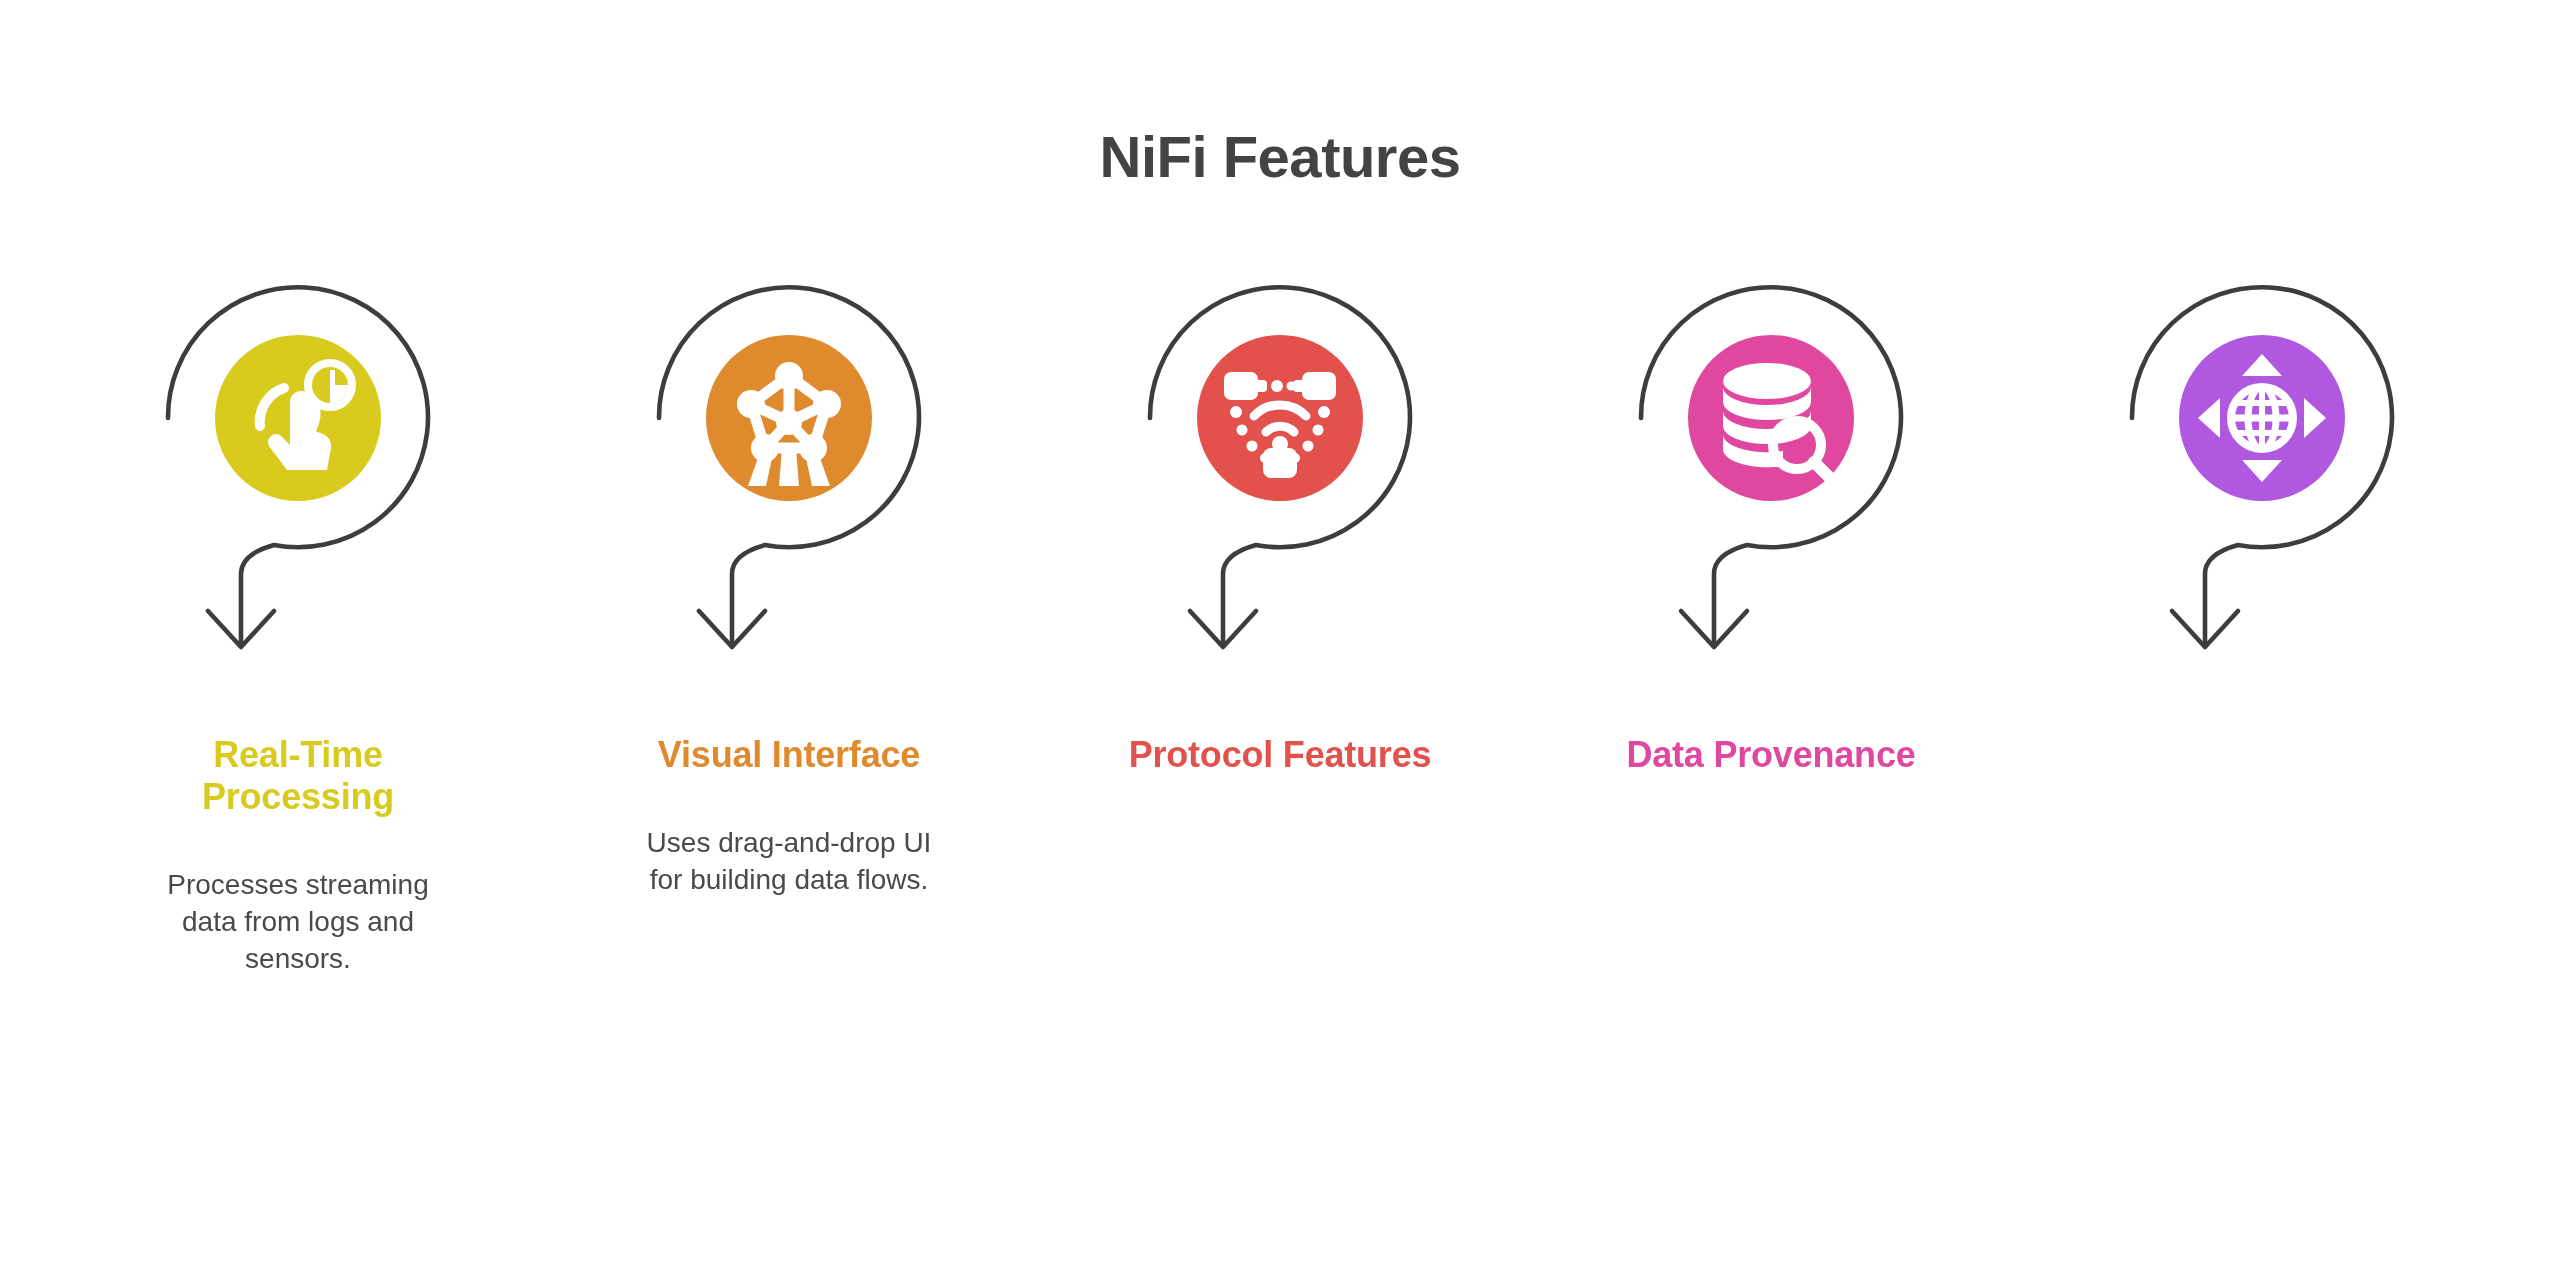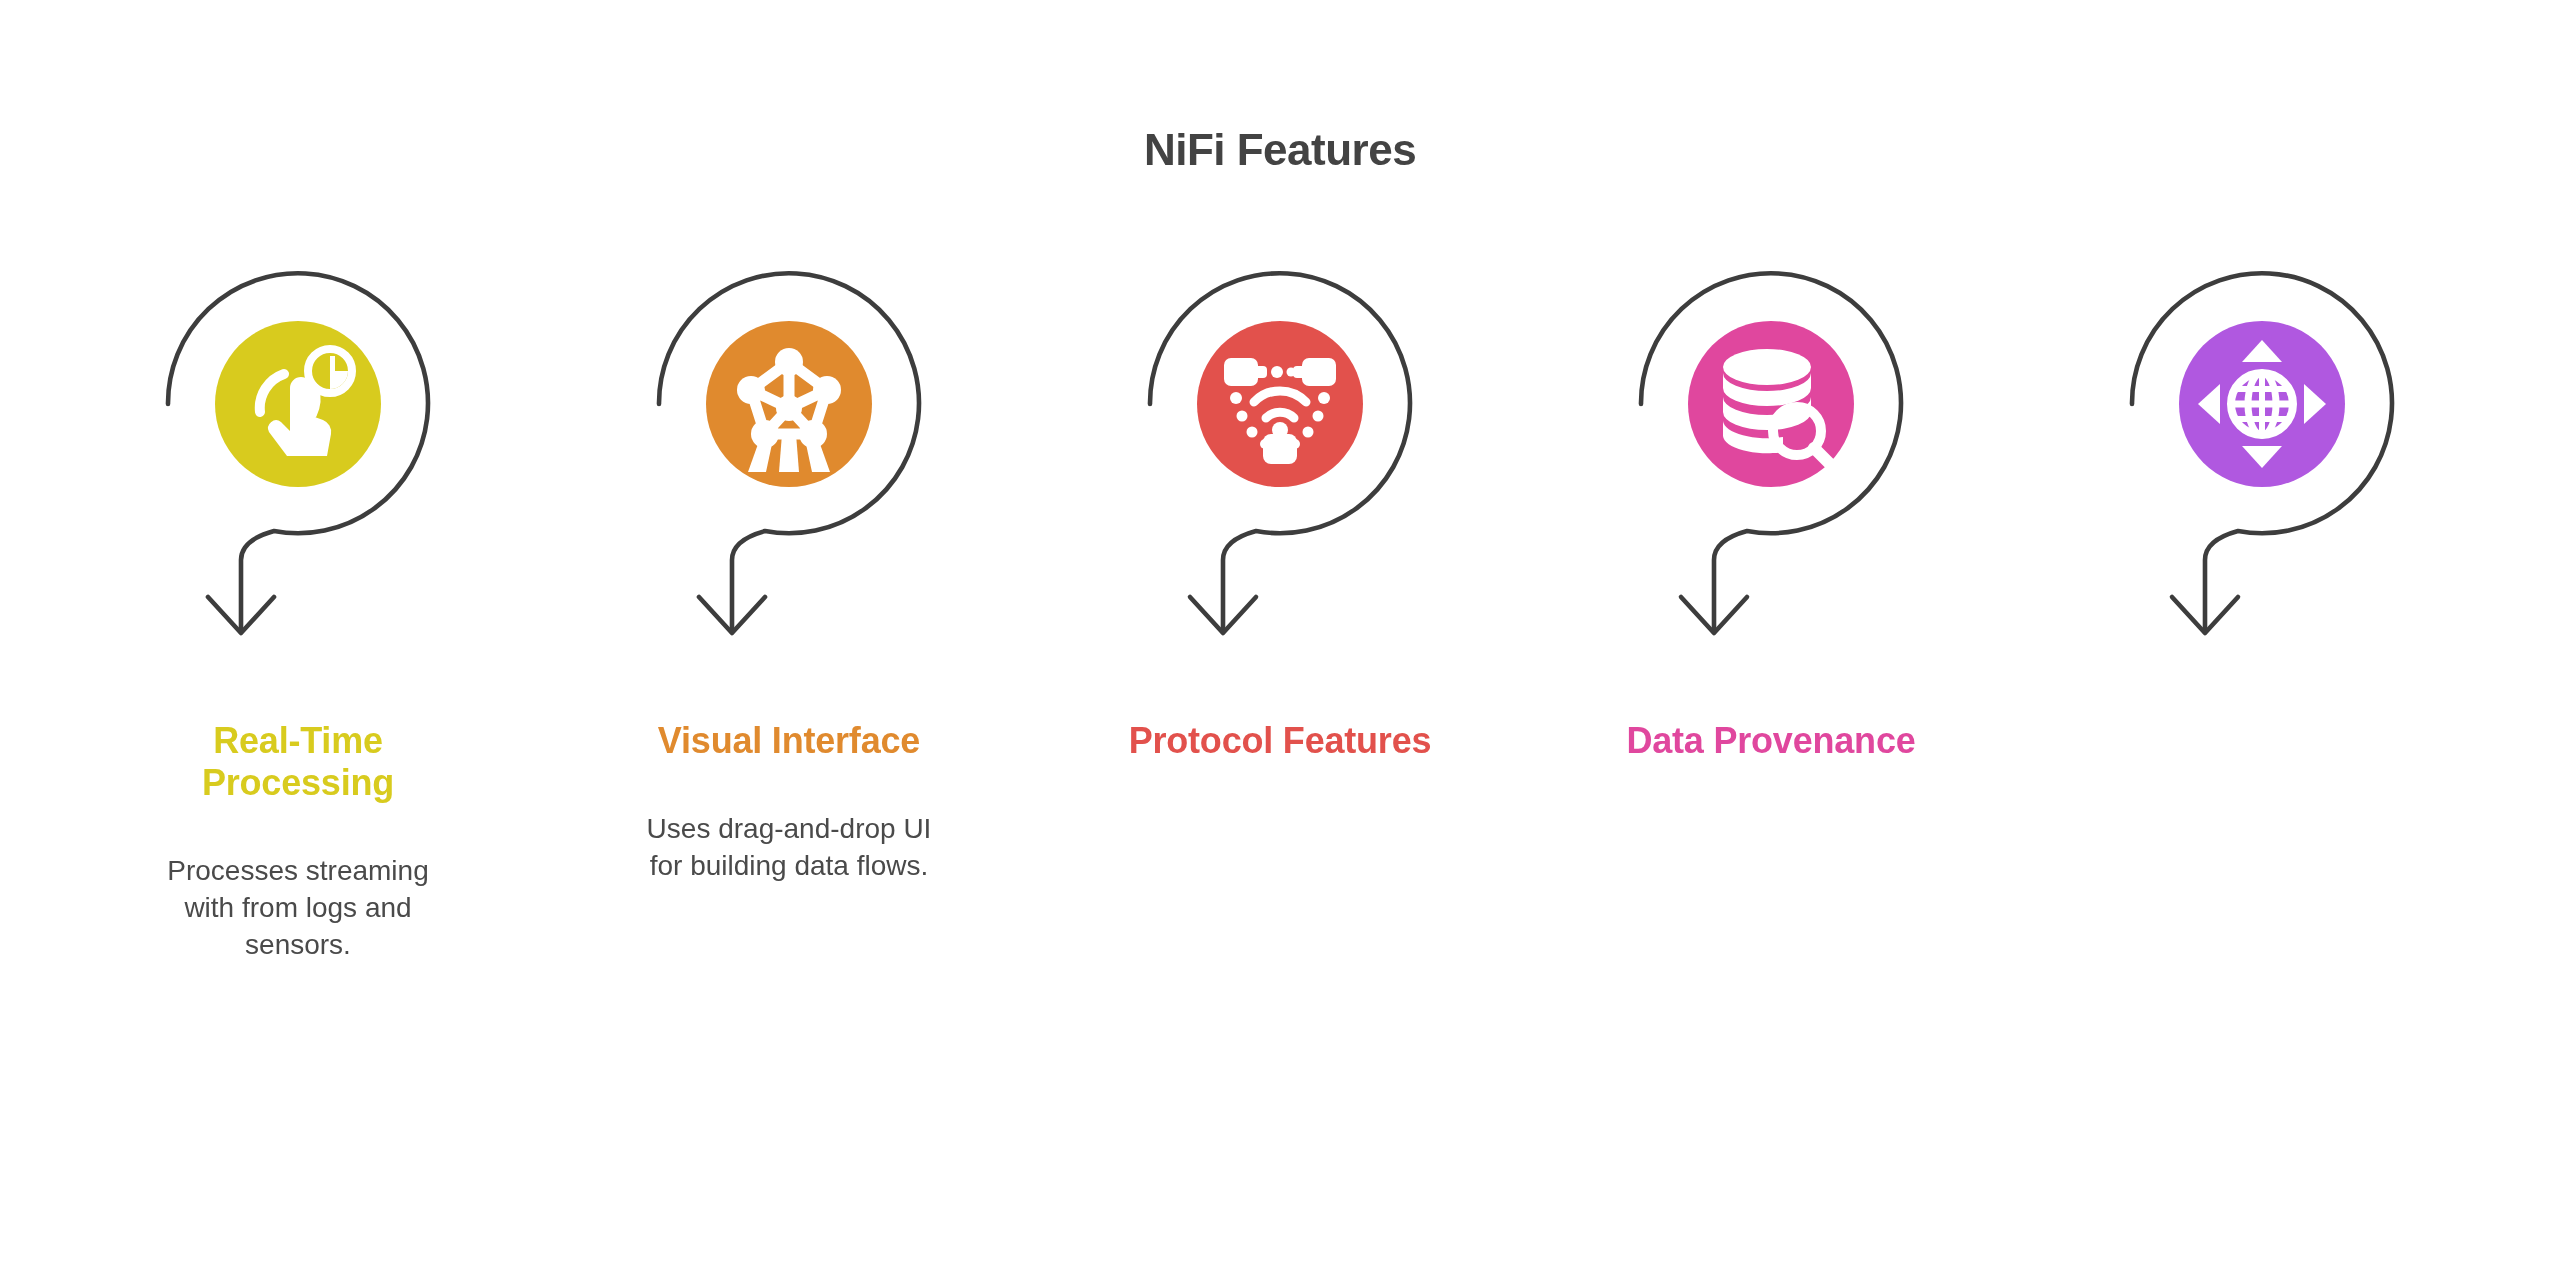--- a/index.html
+++ b/index.html
@@ -26,21 +26,21 @@
     background: #ffffff;
   }
 
   
   .title-wrap {
     width: 100%;
     text-align: center;
     margin-top: 128px;
   }
   .page-title {
-    font-size: 44px;
+    font-size: 58px;
     font-weight: bold;
     color: #434343;
     letter-spacing: -0.5px;
     line-height: 1;
     margin: 0;
   }
 
   
   .columns {
     margin-top: 62px;
@@ -143,21 +143,21 @@
                      l -40 0
                      l -18 -24
                      a 8 8 0 0 1 12 -10
                      l 9 9 z"></path>
             <circle cx="32" cy="-33" r="22" fill="none" stroke="#ffffff" stroke-width="8"></circle>
             <path class="icon-glyph" d="M 32 -48 l 5 0 l 0 15 l 13 0 a 18 18 0 0 1 -18 18 z"></path>
           </g>
         </svg>
       </div>
       <div class="feature-heading" style="color:#D8CB1E">Real-Time Processing</div>
-      <div class="feature-desc">Processes streaming with from logs and sensors.</div>
+      <div class="feature-desc">Processes streaming data from logs and sensors.</div>
     </div>
 
     <div class="feature-col">
       <div class="badge">
         <svg viewBox="0 0 300 360" xmlns="http://www.w3.org/2000/svg">
           <path class="arc-stroke" d="M 20 170
                    A 130 130 0 1 1 126 297
                    C 104 303 93 312 93 326
                    L 93 398"></path>
           <path class="arc-stroke" d="M 60 363 L 93 399 L 126 363"></path>

